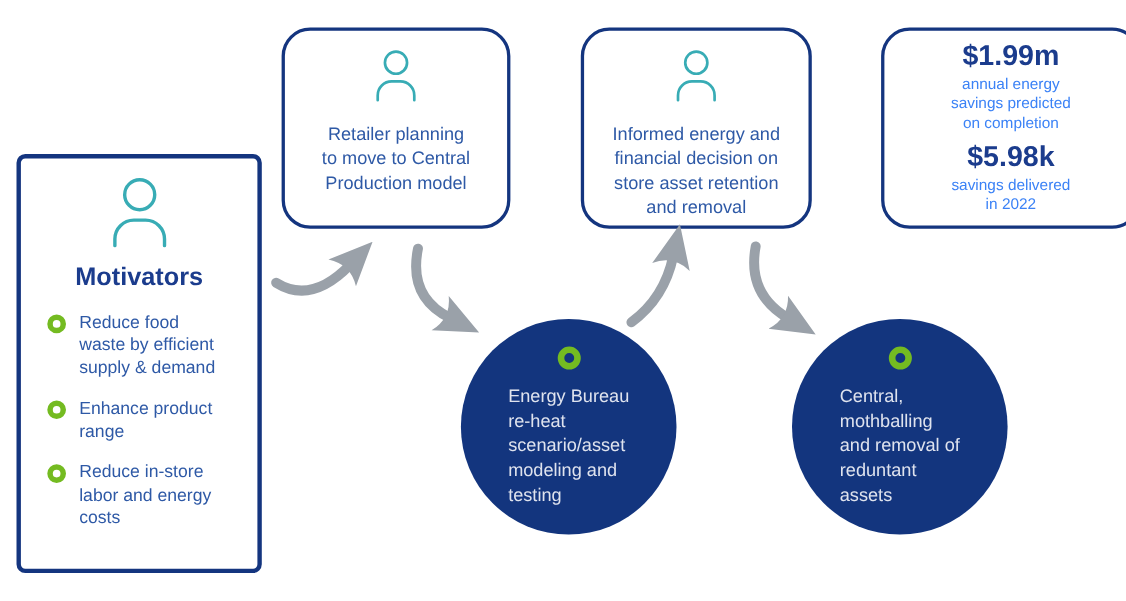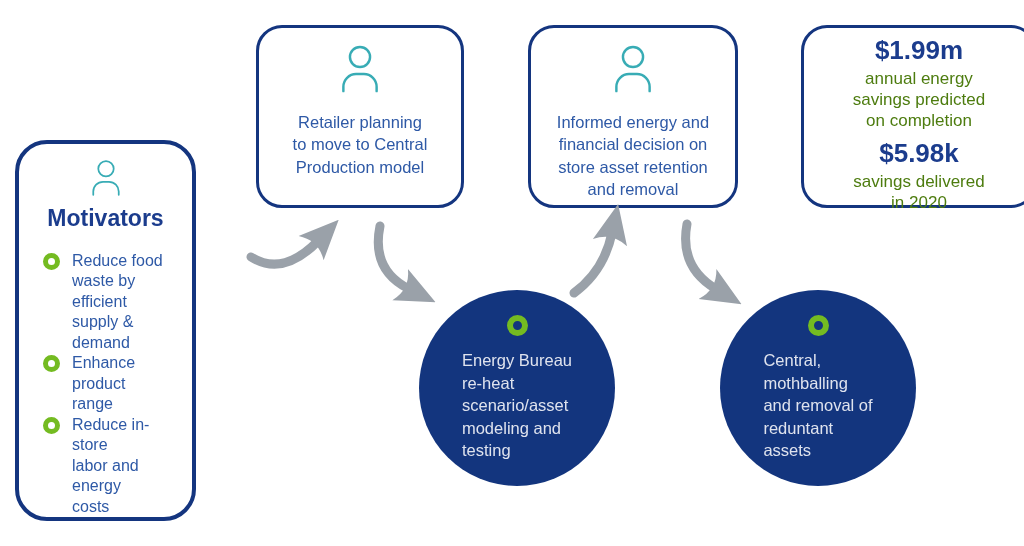--- a/index.html
+++ b/index.html
@@ -3,41 +3,41 @@
 <meta charset="utf-8">
 <style>
   * { box-sizing: border-box; margin: 0; padding: 0; }
   html, body { width: 1024px; height: 546px; background: #ffffff; }
   body { font-family: "Liberation Sans", sans-serif; }
   .canvas { position: relative; width: 1024px; height: 546px; background: #ffffff; overflow: hidden; }
 
   .card { position: absolute; background: #ffffff; border: 3px solid #14357f;
           border-radius: 26px; display: flex; flex-direction: column; align-items: center; }
 
-  .motivators { left: 15px; top: 140px; width: 181px; height: 381px;
-                border-width: 4.5px; border-radius: 32px; padding: 14px 12px 0 12px; }
+  .motivators { left: 15px; top: 140px; width: 223px; height: 381px;
+                border-width: 4.5px; border-radius: 8px; padding: 14px 12px 0 12px; }
   .m-title { margin-top: 4px; font-size: 23px; font-weight: bold; color: #1b3c8d; }
-  .m-list { margin-top: 19px; display: flex; flex-direction: column; 
+  .m-list { margin-top: 19px; display: flex; flex-direction: column; gap: 17px;
             align-self: stretch; padding-left: 12px; }
   .m-item { display: flex; gap: 12px; font-size: 16px; color: #2e59a6; line-height: 1.28; }
   .m-item-text { white-space: pre-line; }
   .dot { width: 17px; height: 17px; border: 5px solid #74bb21; border-radius: 50%;
          background: #ffffff; flex: 0 0 auto; margin-top: 2px; }
 
   .step { top: 25px; width: 208px; height: 183px; padding-top: 15px; }
   .step.s1 { left: 256px; }
   .step.s2 { left: 528px; width: 210px; }
   .step-text { margin-top: 12px; font-size: 16.5px; color: #2e59a6; line-height: 1.36;
                text-align: center; white-space: pre-line; }
 
   .results { left: 801px; top: 25px; width: 236px; height: 183px; padding-top: 8px; }
   .stat { display: flex; flex-direction: column; align-items: center; }
   .stat + .stat { margin-top: 8px; justify-content: space-between; }
   .stat-value { font-size: 26px; font-weight: bold; color: #1b3c8d; line-height: 1.15; }
-  .stat-label { font-size: 17px; color: #4d7c0f; line-height: 1.24; text-align: center;
+  .stat-label { font-size: 14px; color: #3b82f6; line-height: 1.24; text-align: center;
                 white-space: pre-line; margin-top: 2px; }
 
   .pcircle { position: absolute; width: 196px; height: 196px; border-radius: 50%;
              background: #13357e; display: flex; flex-direction: column; align-items: center;
              padding-top: 25px; }
   .pc1 { left: 419px; top: 290px; }
   .pc2 { left: 720px; top: 290px; }
   .pc-dot { width: 21px; height: 21px; border: 6px solid #74bb21; border-radius: 50%;
             background: transparent; }
   .pc-text { margin-top: 13px; font-size: 16.5px; color: #dfe3ee; line-height: 1.37;
@@ -103,21 +103,21 @@
   <div class="card results">
     <div class="stat">
       <div class="stat-value">$1.99m</div>
       <div class="stat-label">annual energy
 savings predicted
 on completion</div>
     </div>
     <div class="stat">
       <div class="stat-value">$5.98k</div>
       <div class="stat-label">savings delivered
-in 2020</div>
+in 2022</div>
     </div>
   </div>
 
   <div class="pcircle pc1">
     <span class="pc-dot"></span>
     <div class="pc-text">Energy Bureau
 re-heat
 scenario/asset
 modeling and
 testing</div>

